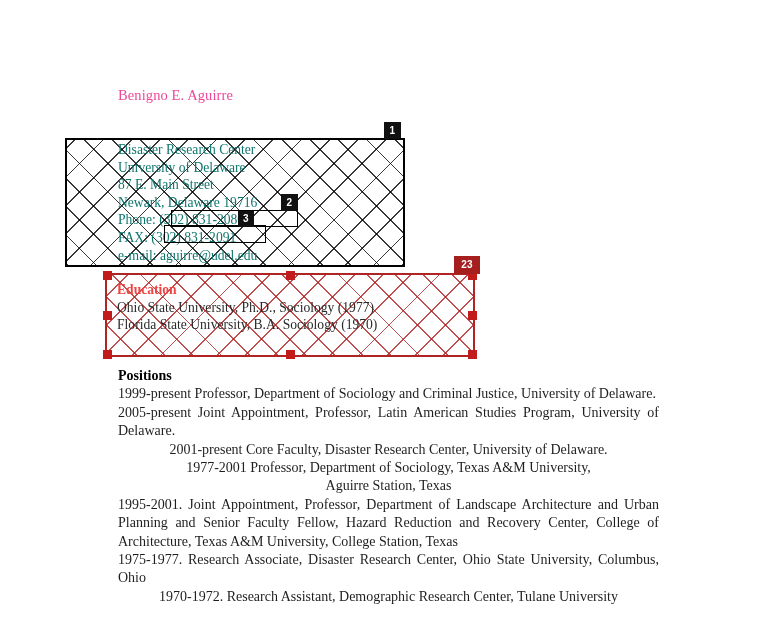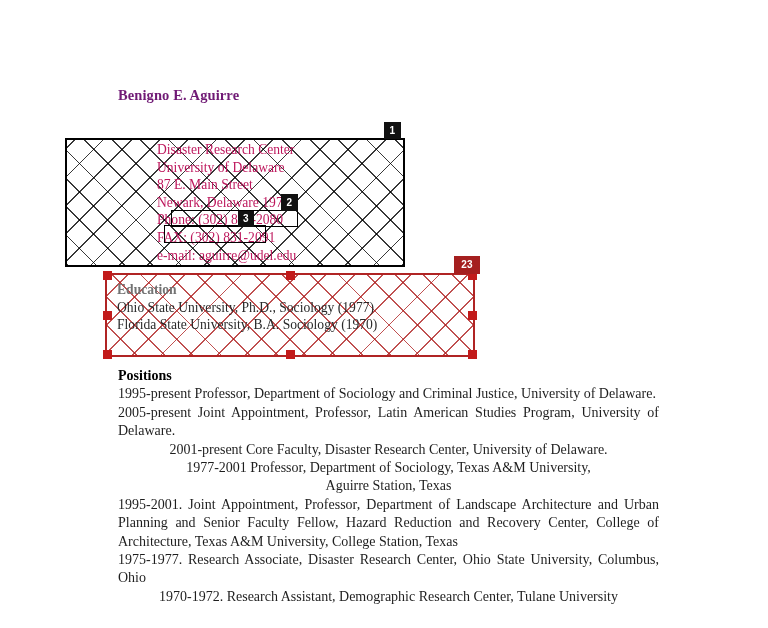--- a/index.html
+++ b/index.html
@@ -23,23 +23,22 @@
   }
 
   
   .doc-name {
     position: absolute;
     left: 118px;
     top: 86px;
     font-size: 14.5px;
     line-height: 18px;
     letter-spacing: 0.1px;
-    color: #701a75;
+    color: #ec4899;
     white-space: nowrap;
-    font-weight: bold;
   }
 
   
   .region-black {
     position: absolute;
     left: 65px;
     top: 138px;
     width: 340px;
     height: 129px;
     box-sizing: border-box;
@@ -54,23 +53,22 @@
         rgba(0,0,0,0) 1.2px, rgba(0,0,0,0) 20px);
   }
 
   .addr-block {
     position: absolute;
     left: 118px;
     top: 141px;
     width: 280px;
     font-size: 13.6px;
     line-height: 17.6px;
-    color: #be185d;
+    color: #0f766e;
     pointer-events: none;
-    margin-left: 39px;
   }
   .addr-line { white-space: nowrap; }
 
   
   .inner-box {
     position: absolute;
     box-sizing: border-box;
     border: 1.6px solid #000;
     background: transparent;
   }
@@ -135,21 +133,21 @@
   .edu-block {
     position: absolute;
     left: 117px;
     top: 281px;
     width: 360px;
     font-size: 13.6px;
     line-height: 17.6px;
     color: #2a2a2a;
     pointer-events: none;
   }
-  .edu-heading { font-weight: 700; color: #737373; }
+  .edu-heading { font-weight: 700; color: #ef4444; }
   .edu-line { white-space: nowrap; }
 
   
   .positions {
     position: absolute;
     left: 118px;
     top: 367px;
     width: 541px;
     font-size: 14px;
     line-height: 18.4px;
@@ -208,21 +206,21 @@
   <div class="badge badge-red badge-23">23</div>
 
   <div class="edu-block">
     <div class="edu-line edu-heading">Education</div>
     <div class="edu-line">Ohio State University, Ph.D., Sociology (1977)</div>
     <div class="edu-line">Florida State University, B.A.  Sociology (1970)</div>
   </div>
 
   <div class="positions">
     <div class="positions-heading">Positions</div>
-    <div class="pos-para">1995-present Professor, Department of Sociology and Criminal Justice, University of Delaware.</div>
+    <div class="pos-para">1999-present Professor, Department of Sociology and Criminal Justice, University of Delaware.</div>
     <div class="pos-para">2005-present Joint Appointment, Professor, Latin American Studies Program, University of Delaware.</div>
     <div class="pos-para nojustify">2001-present Core Faculty, Disaster Research Center, University of Delaware.</div>
     <div class="pos-para nojustify">1977-2001 Professor, Department of Sociology, Texas A&amp;M University,</div>
     <div class="pos-para nojustify">Aguirre Station, Texas</div>
     <div class="pos-para">1995-2001. Joint Appointment, Professor, Department of Landscape Architecture and Urban Planning and Senior Faculty Fellow, Hazard Reduction and Recovery Center, College of Architecture, Texas A&amp;M University, College Station, Texas</div>
     <div class="pos-para">1975-1977. Research Associate, Disaster Research Center, Ohio State University, Columbus, Ohio</div>
     <div class="pos-para nojustify">1970-1972. Research Assistant, Demographic Research Center, Tulane University</div>
   </div>
 
 </div>

